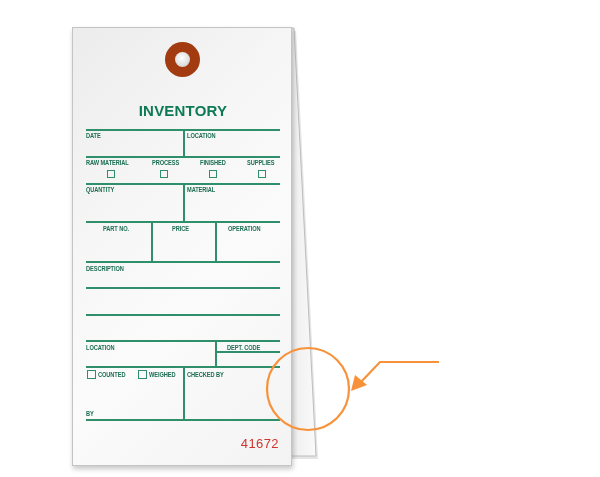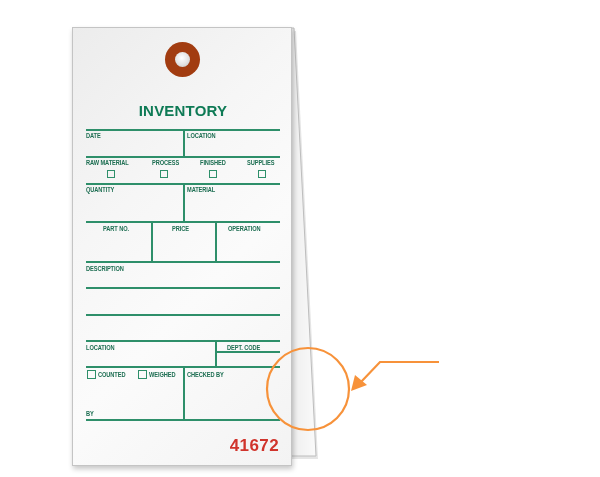--- a/index.html
+++ b/index.html
@@ -33,23 +33,22 @@
       font-weight: bold; font-size: 15px; color: #0e7a55; letter-spacing: 0.2px;
     }
     .hl { position: absolute; height: 1.5px; background: #2e8f6a; left: 13px; width: 194px; }
     .vl { position: absolute; width: 1.5px; background: #2e8f6a; }
     .lbl {
       position: absolute; font-size: 6.6px; font-weight: bold; color: #1d6e52;
       letter-spacing: -0.1px; white-space: nowrap; transform: scaleX(0.86); transform-origin: left top;
     }
     .cb { position: absolute; width: 8px; height: 8px; border: 1px solid #2e8f6a; box-sizing: border-box; background: transparent; }
     .serial {
-      position: absolute; right: 12px; top: 408px; font-size: 17px; color: #d0342c;
+      position: absolute; right: 12px; top: 408px; font-size: 13px; color: #d0342c;
       letter-spacing: 0.4px;
-      font-weight: bold;
     }
     
     .callout { position: absolute; left: 0; top: 0; width: 600px; height: 477px; pointer-events: none; }
     .callout-label {
       position: absolute; left: 424px; top: 340px; font-size: 23px; font-style: italic;
       color: #1a1a1a; font-family: "DejaVu Sans", sans-serif; letter-spacing: 0.3px;
     }
   </style>
 </head>
 <body>

